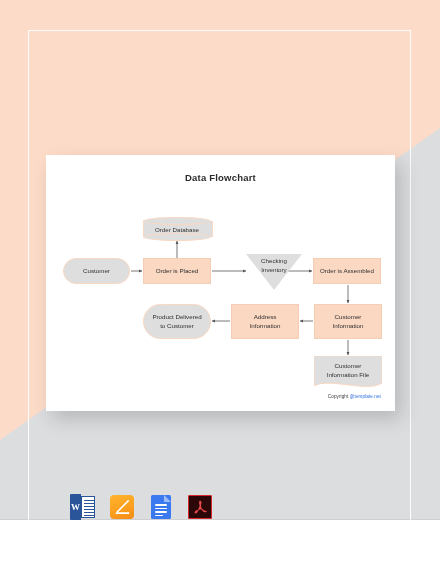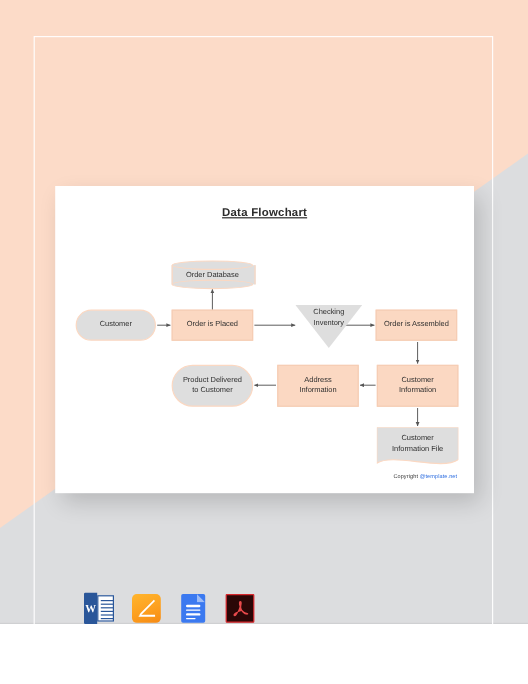--- a/index.html
+++ b/index.html
@@ -40,21 +40,20 @@
   .card{
     position:absolute;left:46px;top:155px;width:349px;height:256px;
     background:#ffffff;
     box-shadow:6px 8px 18px rgba(0,0,0,0.17);
   }
   .card-title{
     position:absolute;left:0;top:17px;width:349px;
     text-align:center;
     font-size:9.5px;font-weight:bold;color:#2b2b2b;
     letter-spacing:.2px;
-    text-decoration:underline;
   }
 
   
   .flow{position:absolute;left:0;top:0;width:349px;height:256px;}
   .flow svg{position:absolute;left:0;top:0;}
 
   .node{
     position:absolute;
     display:flex;align-items:center;justify-content:center;
     text-align:center;

